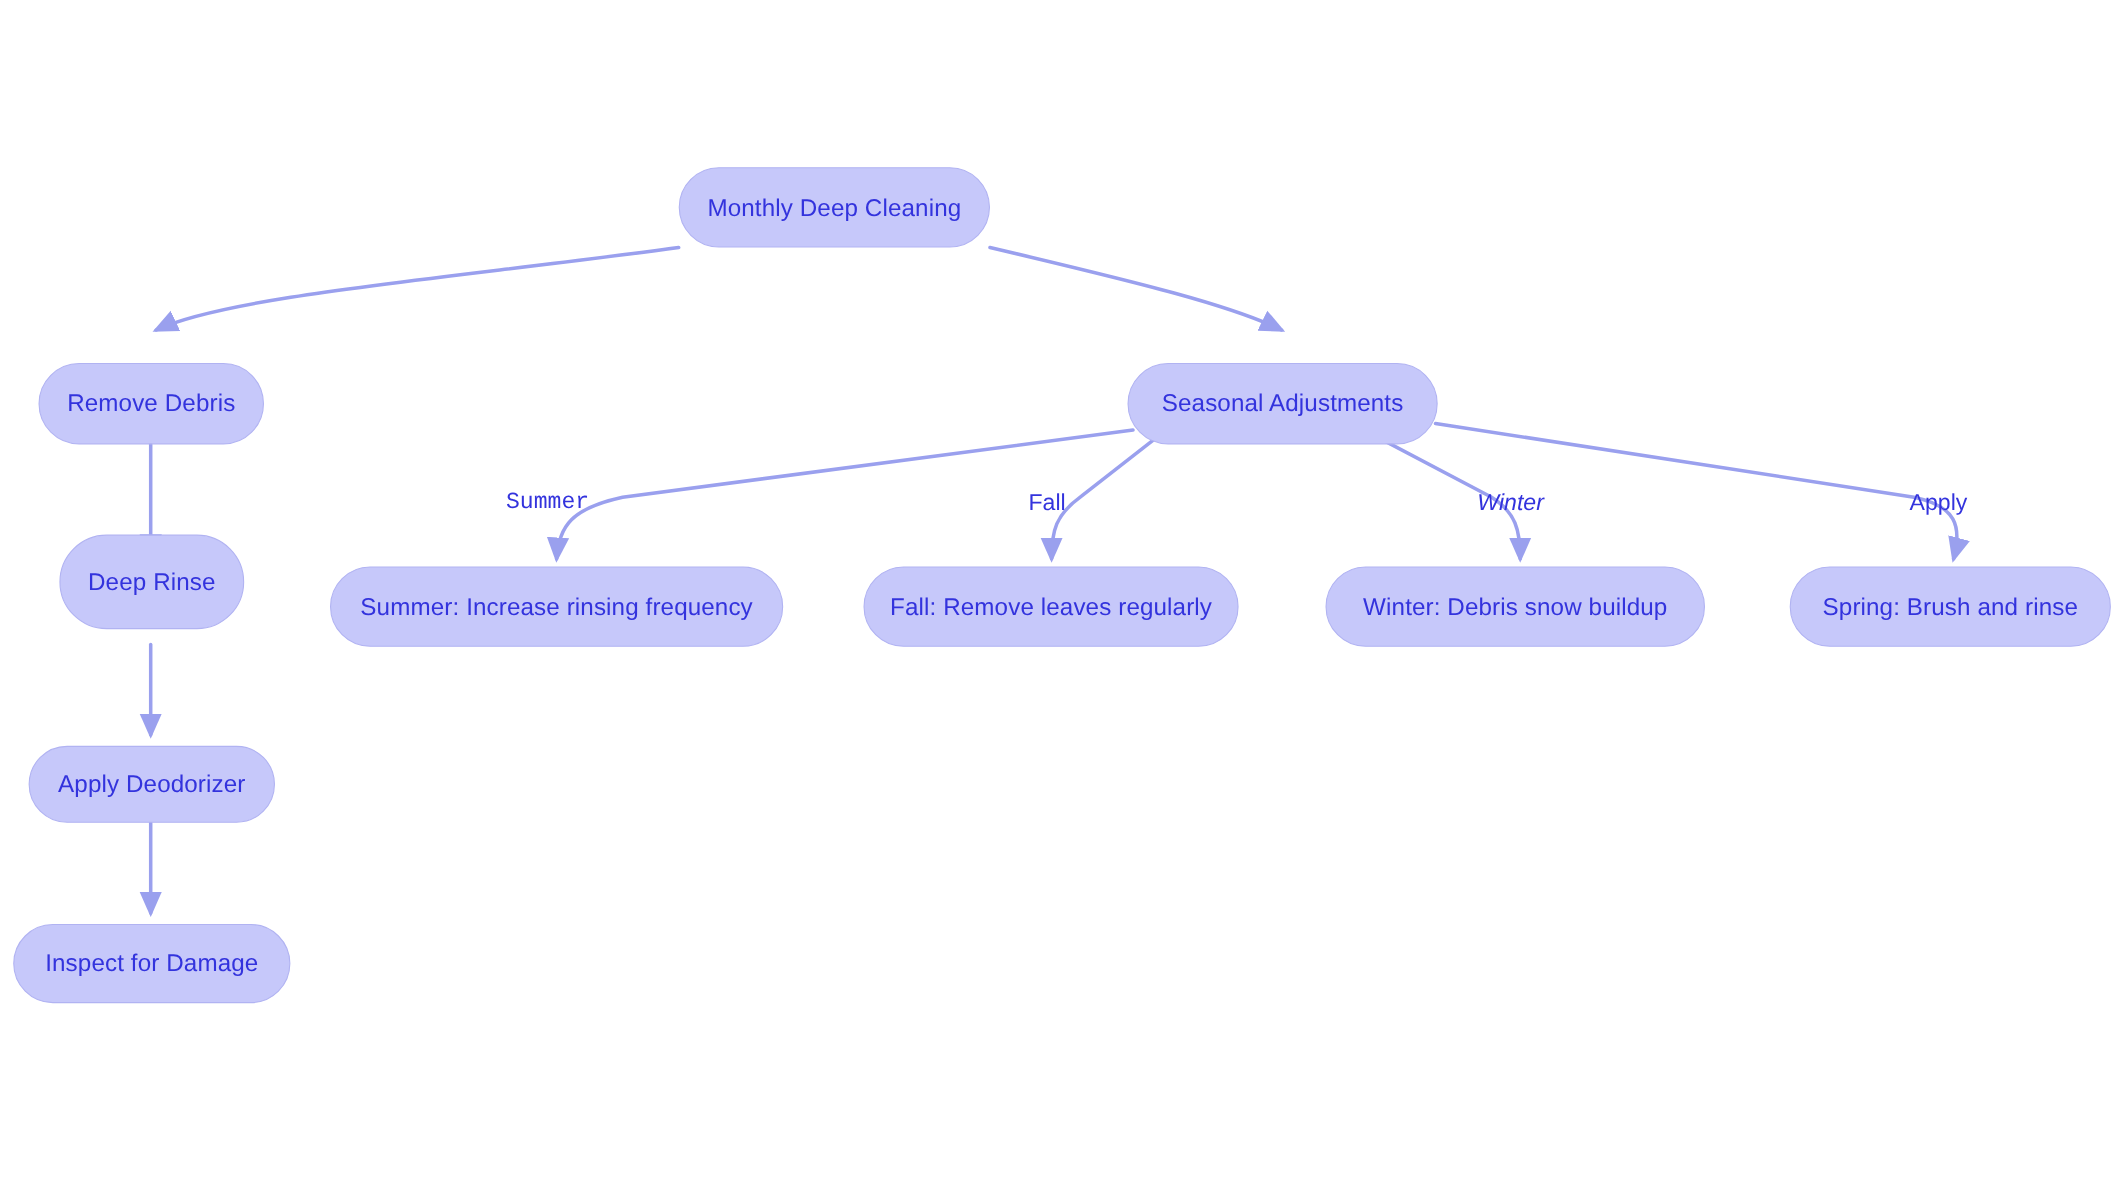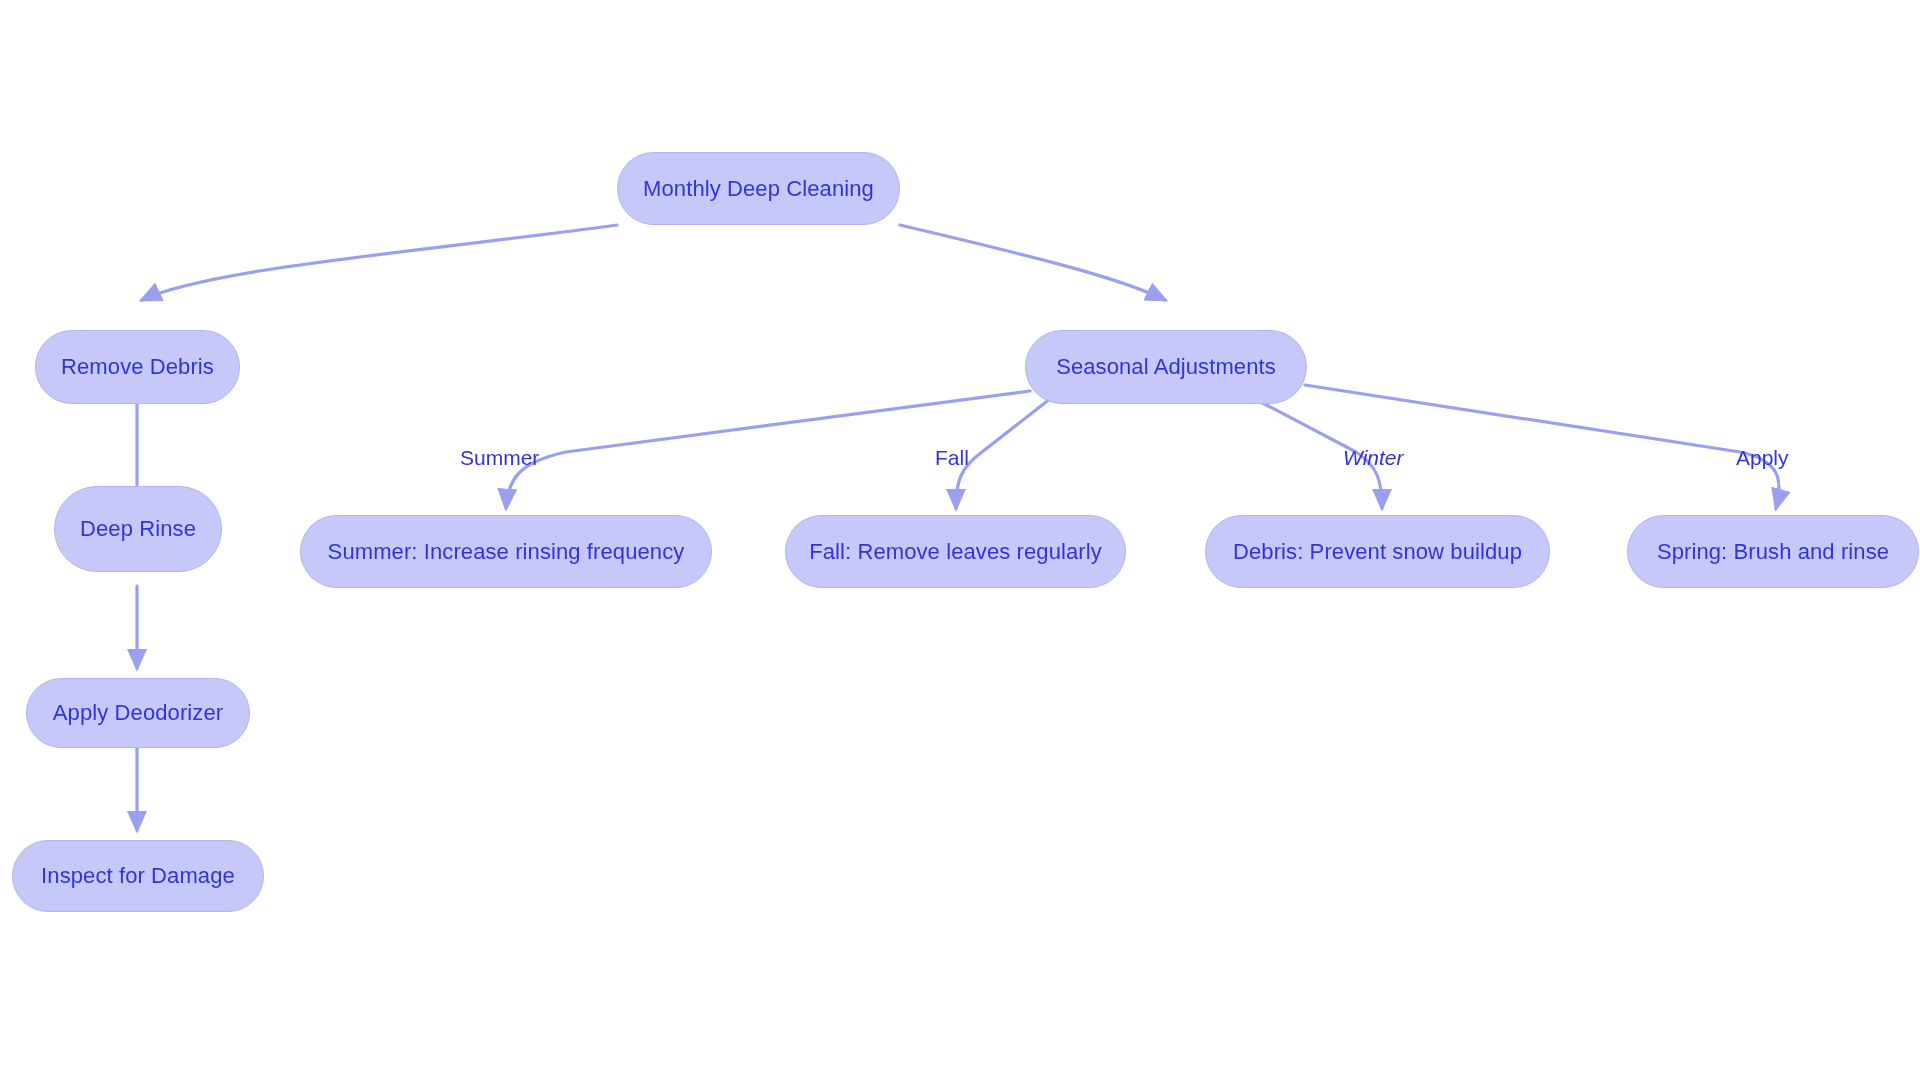--- a/index.html
+++ b/index.html
@@ -109,25 +109,25 @@
 
   <div class="node" style="left:300px; top:515px; width:412px; height:73px;">
     <span>Summer: Increase rinsing frequency</span>
   </div>
 
   <div class="node" style="left:785px; top:515px; width:341px; height:73px;">
     <span>Fall: Remove leaves regularly</span>
   </div>
 
   <div class="node" style="left:1205px; top:515px; width:345px; height:73px;">
-    <span>Debris: Prevent snow buildup</span>
+    <span>Winter: Debris snow buildup</span>
   </div>
 
   <div class="node" style="left:1627px; top:515px; width:292px; height:73px;">
     <span>Spring: Brush and rinse</span>
   </div>
 
-  <div class="edge-label" style="left:460px; top:447px;">Summer</div>
+  <div class="edge-label" style="left:460px; top:447px;font-family:Liberation Mono, monospace;">Summer</div>
   <div class="edge-label" style="left:935px; top:447px;">Fall</div>
   <div class="edge-label" style="left:1343px; top:447px;font-style:italic;">Winter</div>
   <div class="edge-label" style="left:1736px; top:447px;">Apply</div>
 
 </div>
 
 </body></html>

